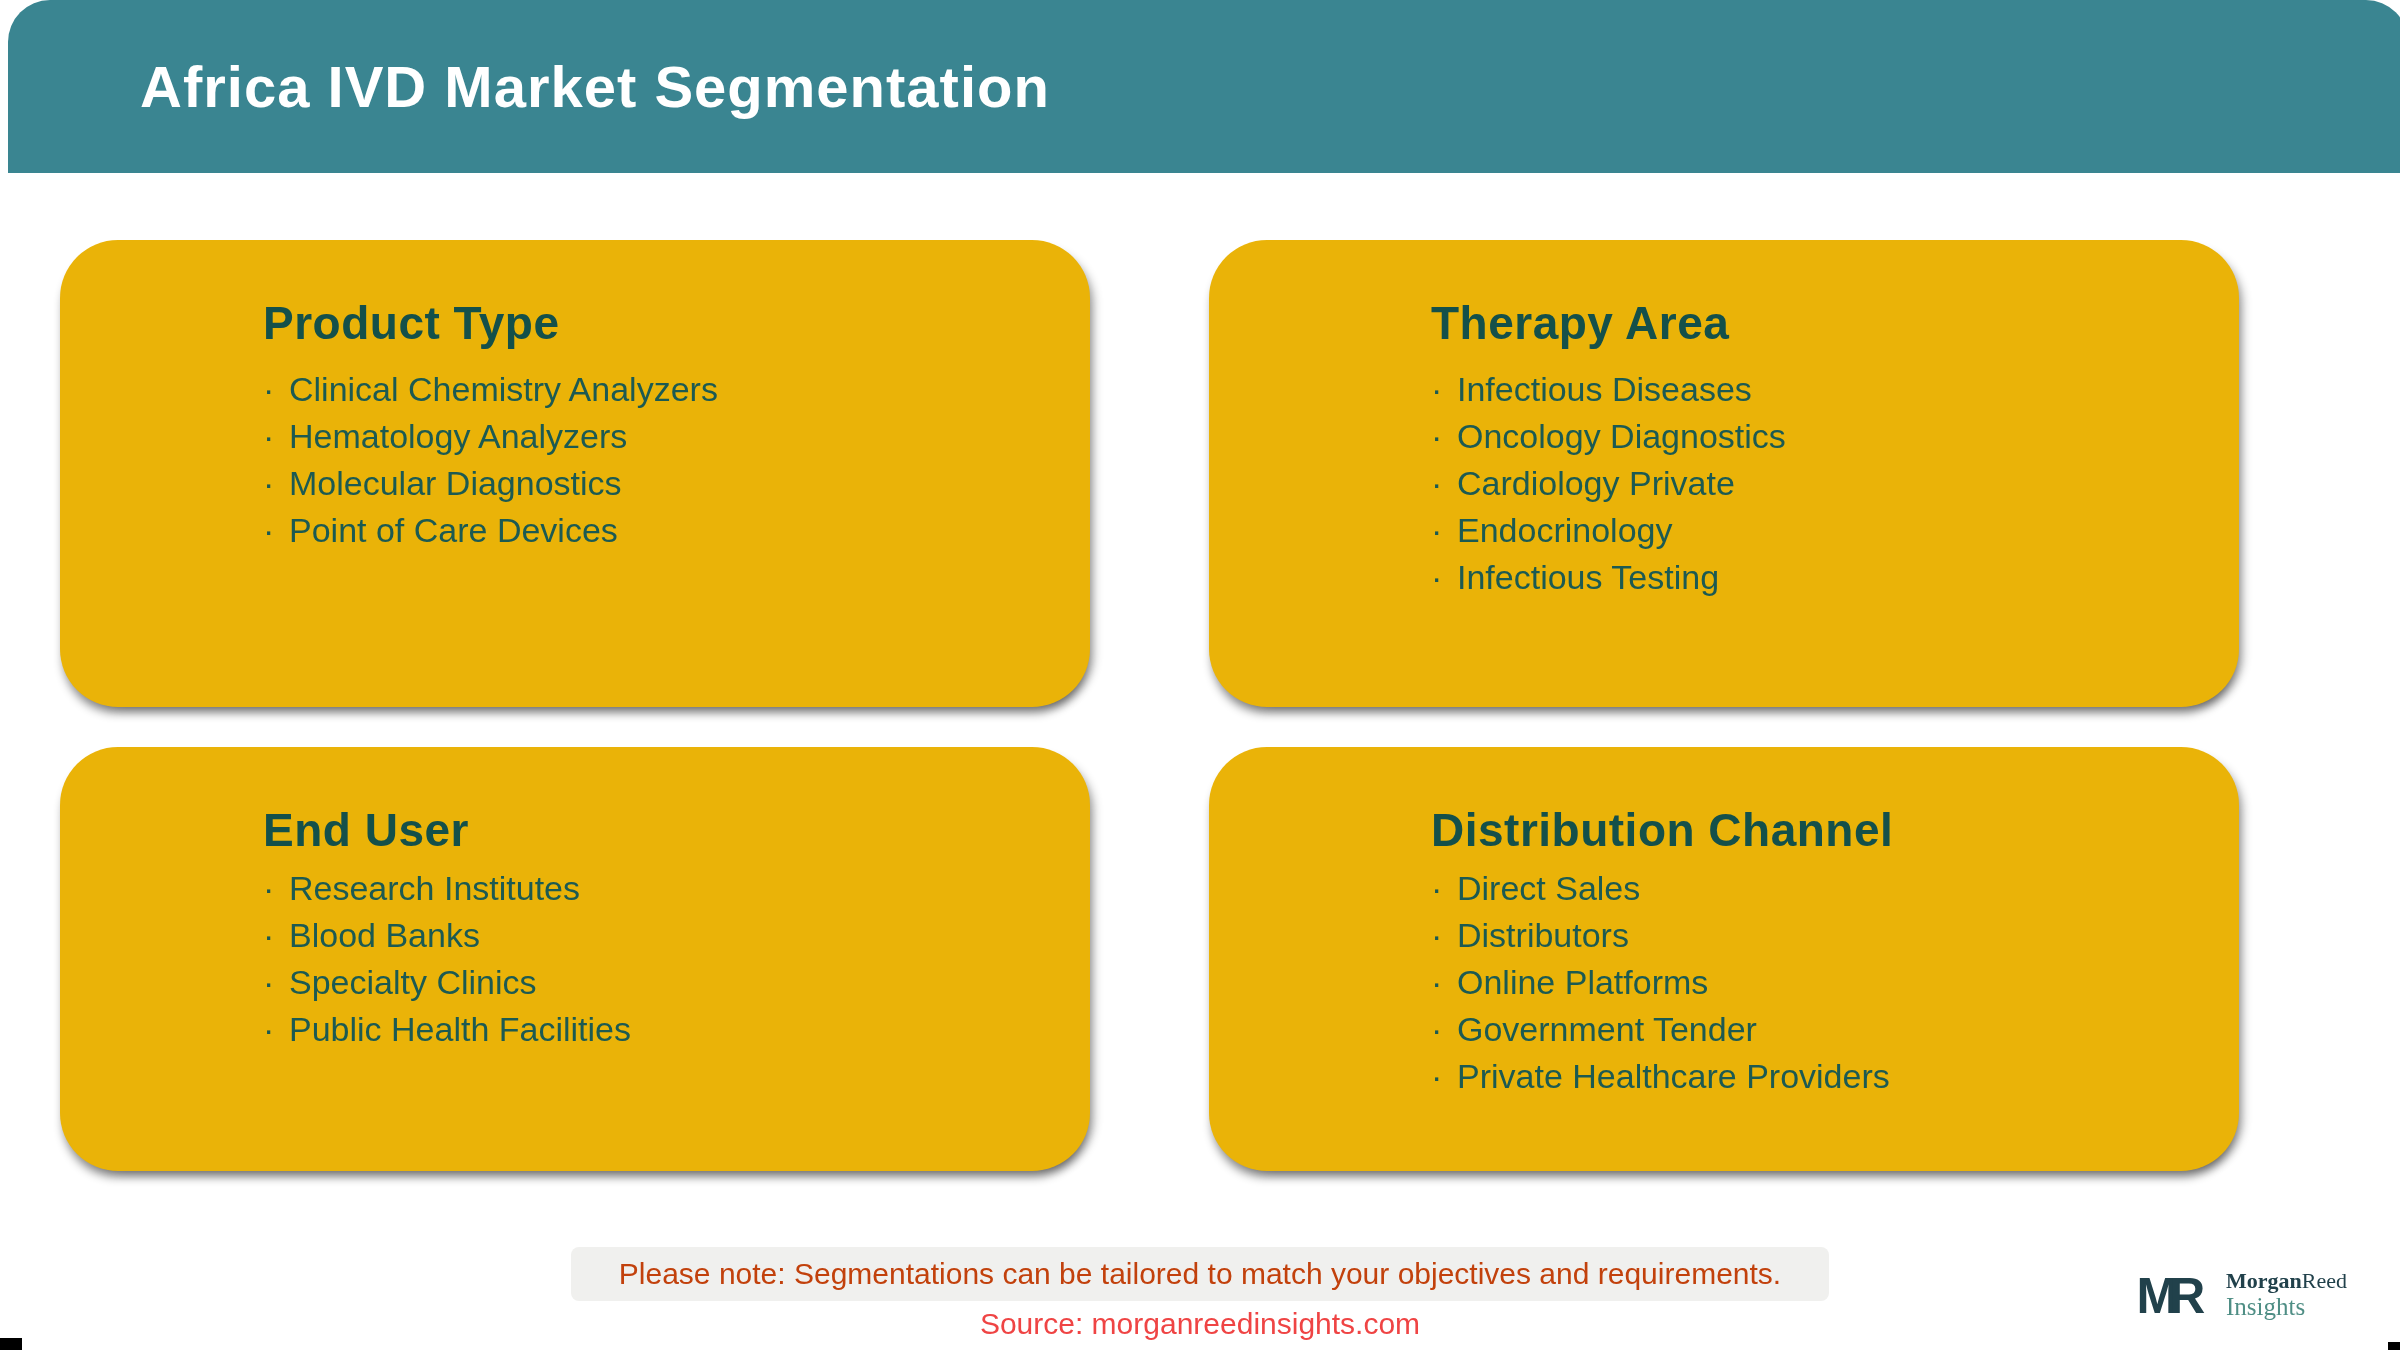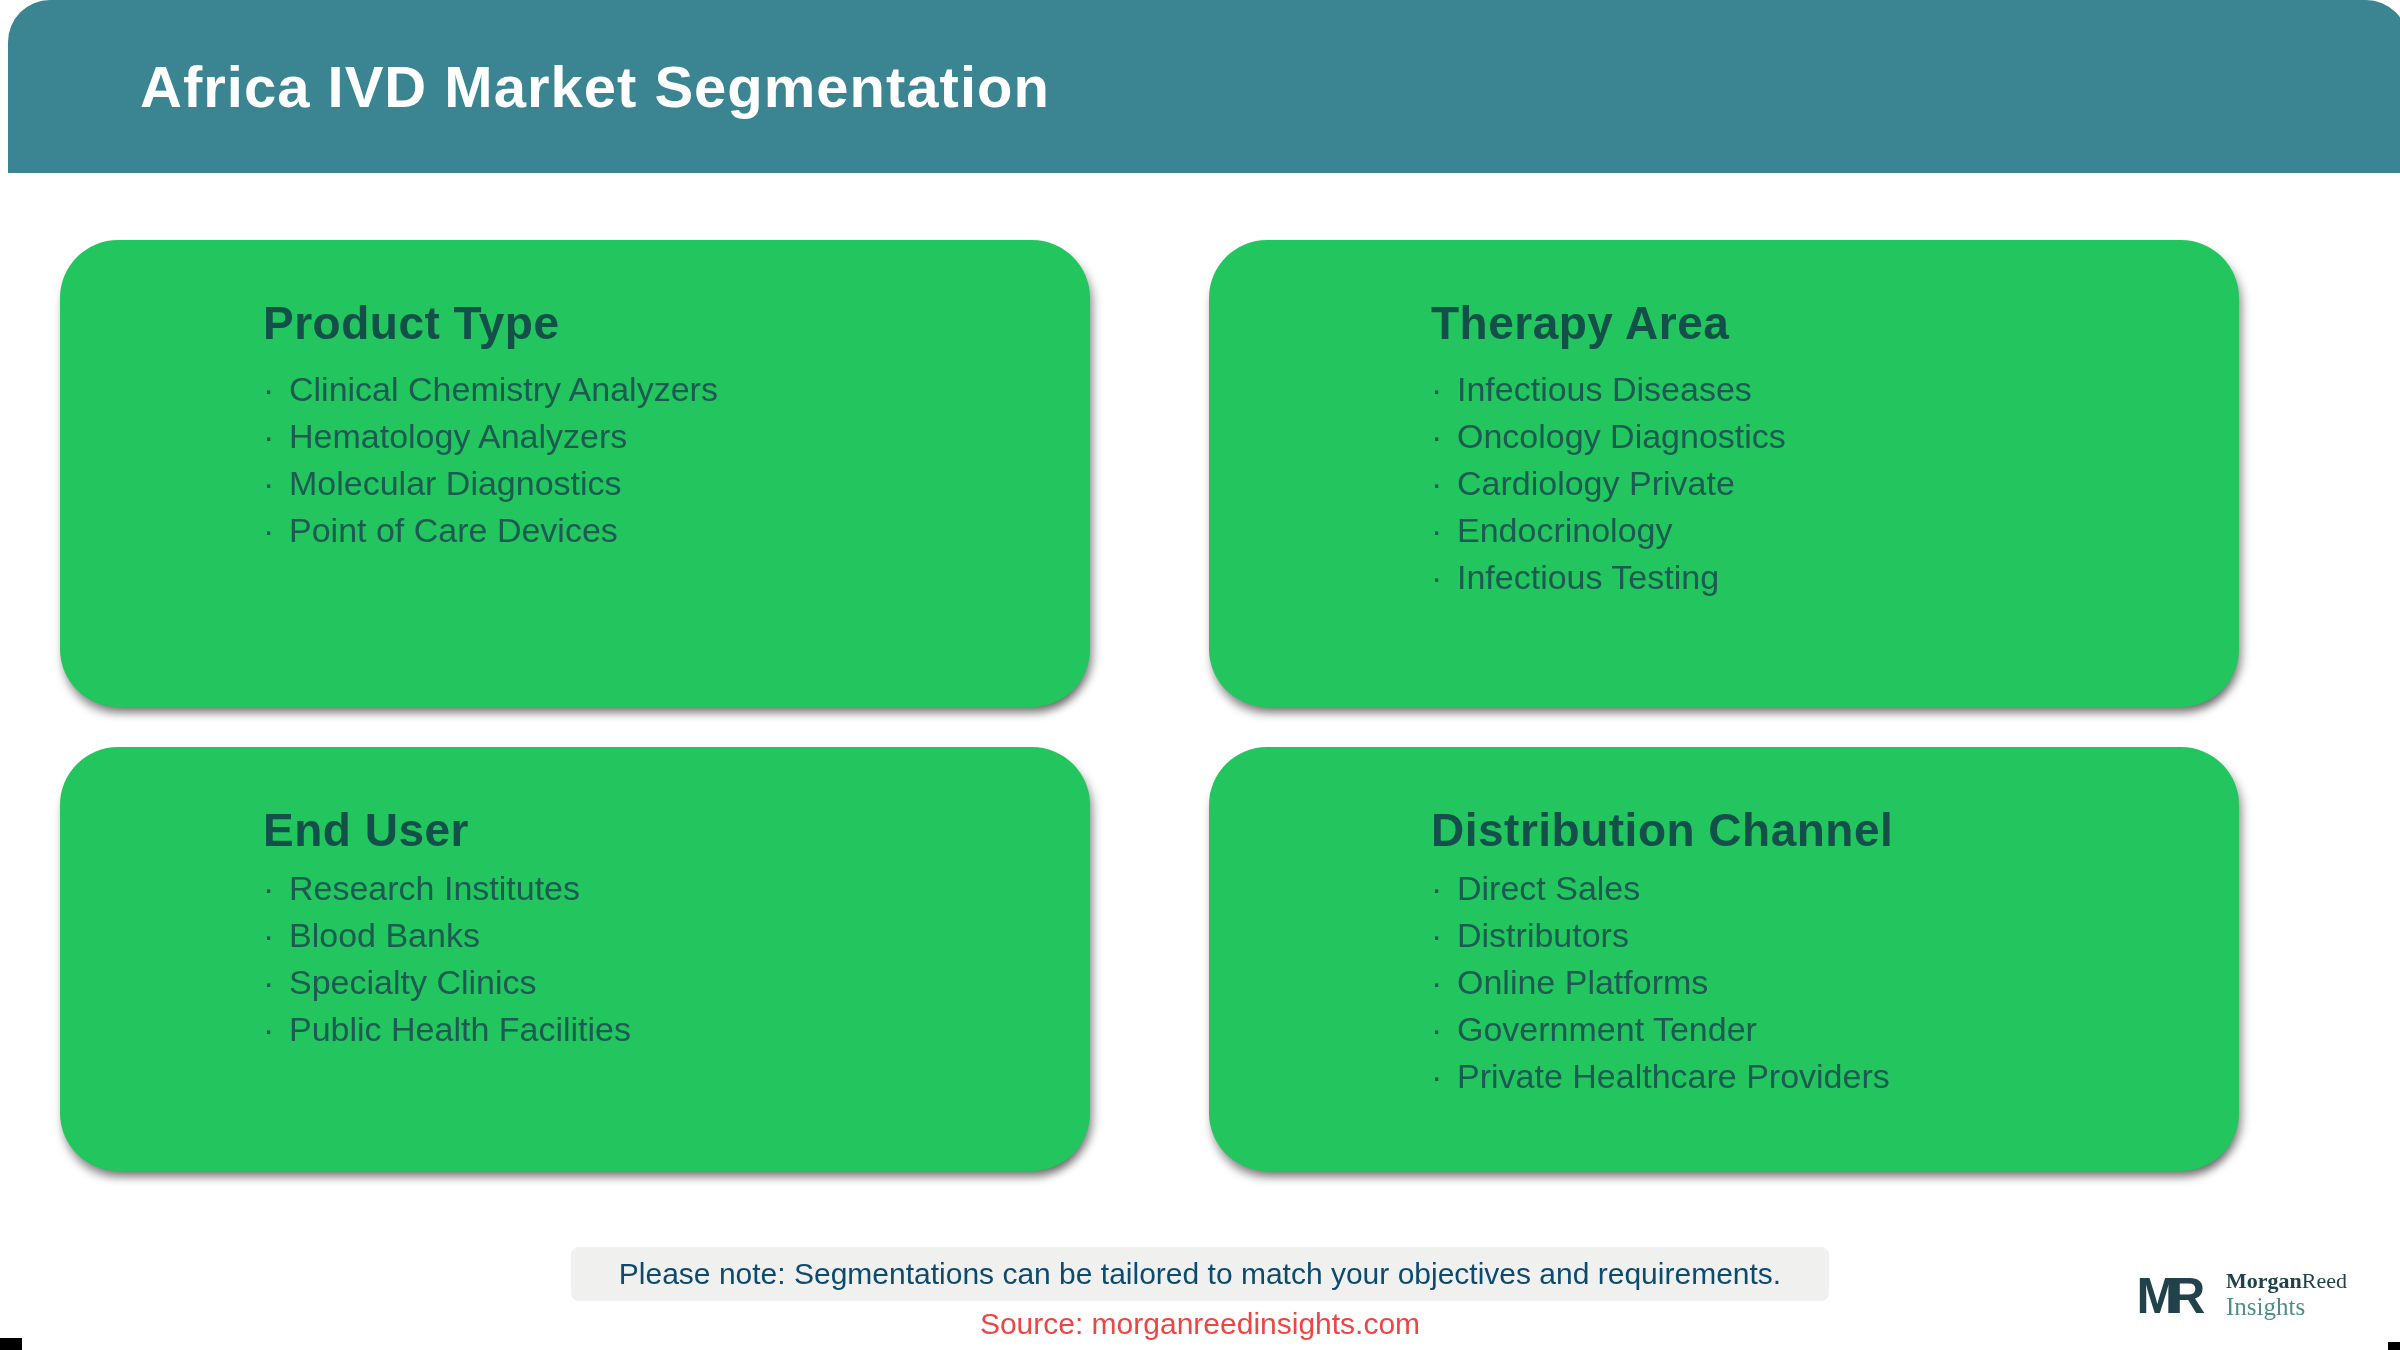--- a/index.html
+++ b/index.html
@@ -11,42 +11,42 @@
   .header{
     position:absolute;left:8px;top:0;width:2400px;height:173px;
     background:#3A8591;border-radius:42px 42px 0 0;
   }
   .header-title{
     position:absolute;left:132px;top:0;height:173px;line-height:173px;
     color:#ffffff;font-size:58px;font-weight:700;letter-spacing:1px;white-space:nowrap;
   }
   
   .card{
-    position:absolute;width:1030px;background:#22c55e;border-radius:58px;
+    position:absolute;width:1030px;background:#eab308;border-radius:58px;
     box-shadow:0 9px 10px -3px rgba(0,0,0,0.45), 9px 5px 10px -5px rgba(0,0,0,0.30);
     box-sizing:border-box;padding-top:56px;
   }
   .card.r1{top:240px;height:467px;}
   .card.r2{top:747px;height:424px;}
   .card.c-left{left:60px;padding-left:203px;padding-right:60px;}
   .card.c-right{left:1209px;padding-left:222px;padding-right:60px;}
   .card-title{
     margin:0 0 16px 0;color:#14504A;font-size:46px;font-weight:700;letter-spacing:0.5px;
   }
   .card.r2 .card-title{margin-bottom:8px;}
   ul.card-list{list-style:none;margin:0;padding:0;}
   ul.card-list li{
     color:#1C5A52;font-size:34px;line-height:47px;white-space:nowrap;
   }
   ul.card-list .bullet{display:inline-block;width:26px;color:#1C5A52;}
   
   .note-row{position:absolute;left:0;top:1247px;width:2400px;text-align:center;}
   .note-pill{
     display:inline-block;background:#F0F0EE;border-radius:8px;
-    padding:10px 48px;color:#0c4a6e;font-size:30px;line-height:34px;
+    padding:10px 48px;color:#c2410c;font-size:30px;line-height:34px;
   }
   .source-row{position:absolute;left:0;top:1306px;width:2400px;text-align:center;}
   .source-text{color:#ef4444;font-size:30px;line-height:36px;}
   
   .logo{
     position:absolute;left:2138px;top:1268px;display:flex;align-items:center;gap:10px;
     font-family:"Liberation Serif",serif;
   }
   .logo-mark{width:78px;height:52px;flex:0 0 auto;}
   .logo-text{display:flex;flex-direction:column;justify-content:center;}

